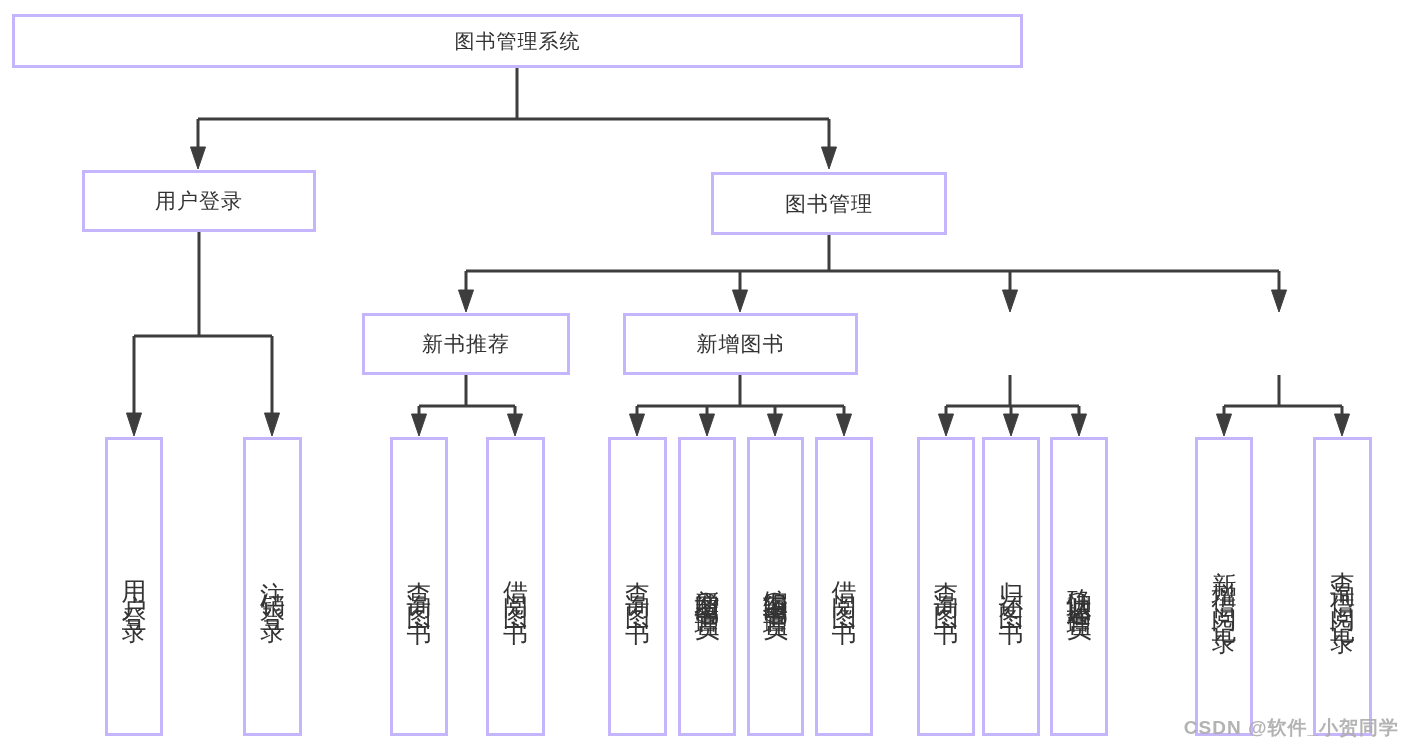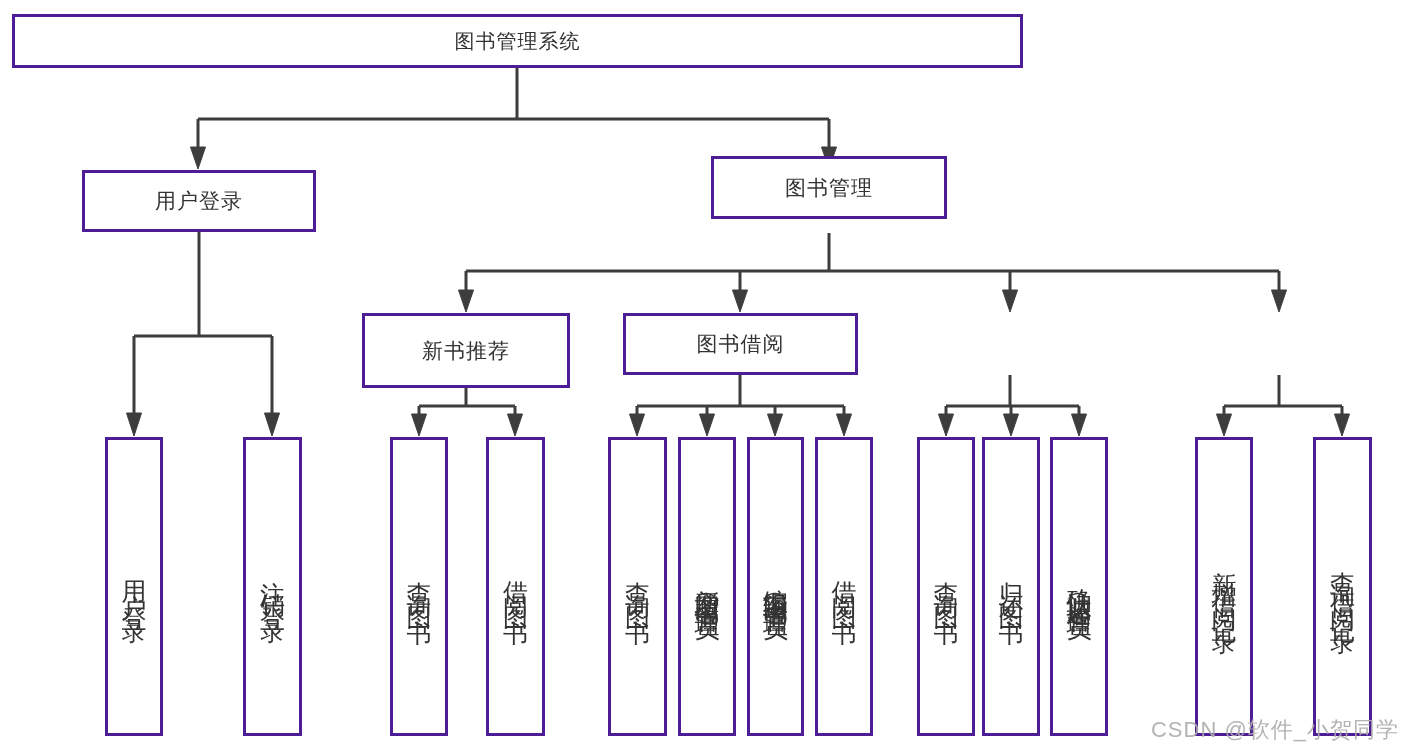--- a/index.html
+++ b/index.html
@@ -17,21 +17,21 @@
   .wires {
     position: absolute;
     left: 0; top: 0;
     width: 1405px; height: 747px;
   }
   .wires path { stroke: #3d3d3d; stroke-width: 3; fill: none; }
   .wires polygon { fill: #3d3d3d; stroke: #3d3d3d; stroke-width: 1; }
   .box {
     position: absolute;
     box-sizing: border-box;
-    border: 3px solid #4c1d95;
+    border: 3px solid #c4b5fd;
     background: #ffffff;
     display: flex;
     align-items: center;
     justify-content: center;
     color: #333333;
   }
   .box.h span {
     font-size: 21px;
     letter-spacing: 1px;
     white-space: nowrap;
@@ -43,25 +43,26 @@
     font-size: 25px;
     line-height: 1;
   }
   .box.v.loose span  { letter-spacing: 13px; }
   .box.v.medium span { letter-spacing: 12px; }
   .box.v.tight span  { letter-spacing: 4px; }
   .watermark {
     position: absolute;
     right: 6px;
     top: 715px;
-    font-size: 22px;
+    font-size: 19px;
     color: rgba(172,172,172,0.92);
     letter-spacing: 1px;
     white-space: nowrap;
     pointer-events: none;
+    font-weight: bold;
   }
 </style>
 </head>
 <body>
 
 <div class="canvas">
 
   <svg class="wires" viewBox="0 0 1405 747" xmlns="http://www.w3.org/2000/svg">
 
     <g>
@@ -138,29 +139,29 @@
     </g>
   </svg>
 
   <div class="box h root" style="left:12px; top:14px; width:1011px; height:54px;">
     <span>图书管理系统</span>
   </div>
 
   <div class="box h" style="left:82px; top:170px; width:234px; height:62px;">
     <span>用户登录</span>
   </div>
-  <div class="box h" style="left:711px; top:156px; width:236px; height:63px;">
+  <div class="box h" style="left:711px; top:172px; width:236px; height:63px;">
     <span>图书管理</span>
   </div>
 
-  <div class="box h" style="left:362px; top:313px; width:208px; height:75px;">
+  <div class="box h" style="left:362px; top:313px; width:208px; height:62px;">
     <span>新书推荐</span>
   </div>
   <div class="box h" style="left:623px; top:313px; width:235px; height:62px;">
-    <span>图书借阅</span>
+    <span>新增图书</span>
   </div>
 
   <div class="box v loose" style="left:105px; top:437px; width:58px; height:299px;">
     <span>用户登录</span>
   </div>
   <div class="box v loose" style="left:243px; top:437px; width:59px; height:299px;">
     <span>注销登录</span>
   </div>
 
   <div class="box v loose" style="left:390px; top:437px; width:58px; height:299px;">

